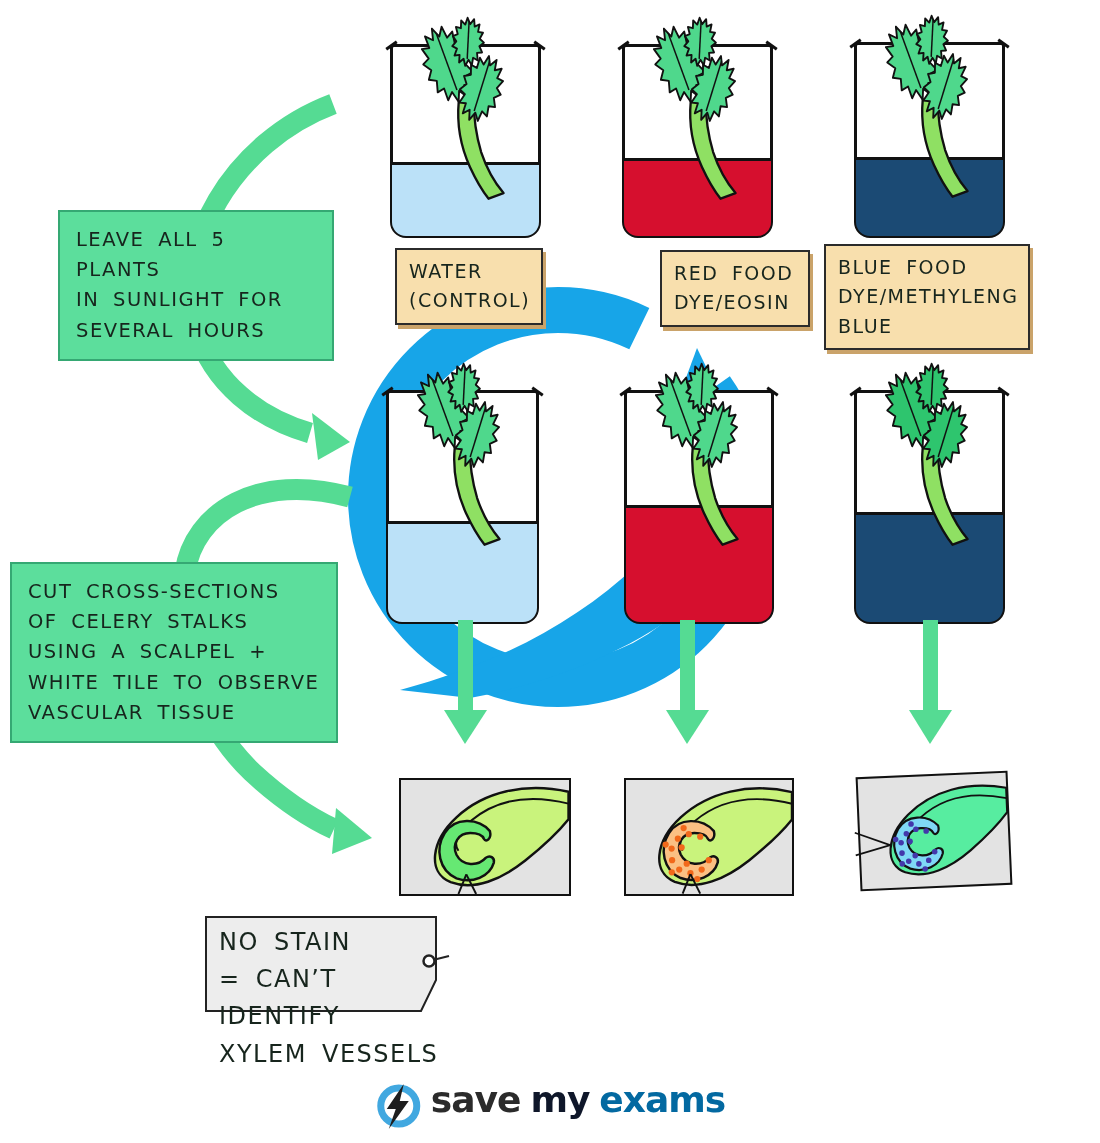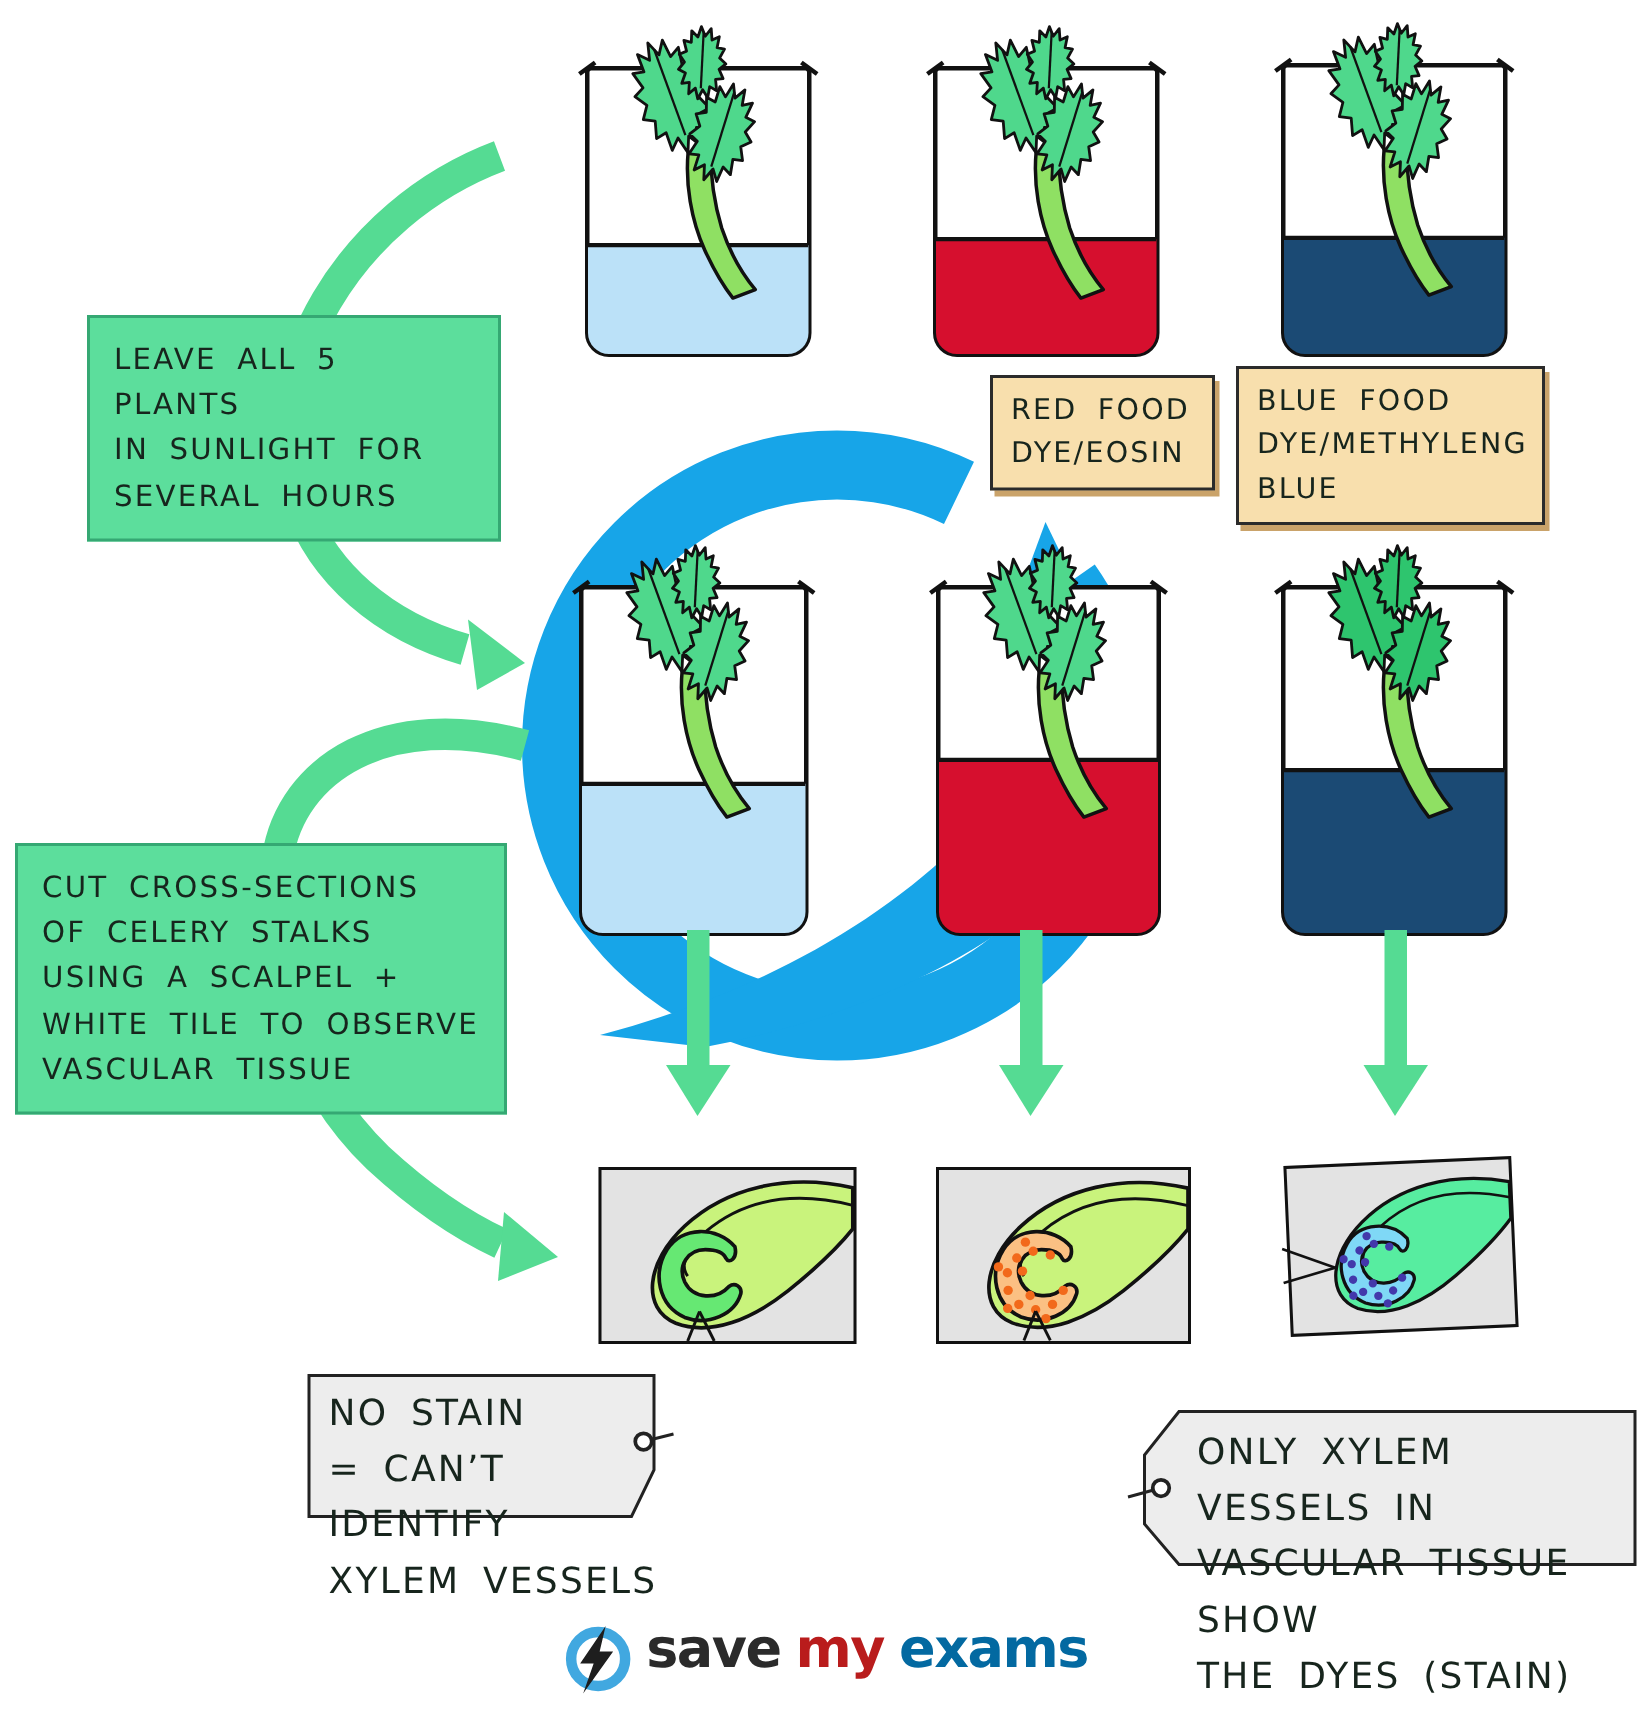--- a/index.html
+++ b/index.html
@@ -28,21 +28,21 @@
   
   .panel{position:absolute;background:#E3E3E3;border:2px solid #111;z-index:3;}
   
   .tag{position:absolute;z-index:4;}
   .tag .tagtext{position:absolute;font-size:24px;}
   
   .logo{position:absolute;left:50%;top:1082px;transform:translateX(-50%);
         display:flex;align-items:flex-start;gap:8px;z-index:4;}
   .logo .w{font-size:36px;font-weight:700;letter-spacing:-1px;line-height:1;}
   .lg-save{color:#2b2b2b;}
-  .lg-my{color:#b91c1c;margin-left:2px;}
+  .lg-my{color:#0f172a;margin-left:2px;}
   .lg-exams{color:#0369a1;margin-left:2px;}
 </style>
 </head>
 <body>
 
 <div class="canvas">
 
   <svg class="layer" width="1100" height="1143" style="z-index:1">
     <circle cx="558" cy="497" r="187" fill="none" stroke="#17A5E8" stroke-width="46" stroke-dasharray="965 95"></circle>
     <polygon points="673,413 726,408 697,348" fill="#17A5E8"></polygon>
@@ -95,20 +95,22 @@
         <path d="M 64 98 C 62 120 66 146 76 168 C 82 181 88 192 96 202 L 112 196 C 102 184 94 170 88 152 C 82 132 80 112 80 96 Z" fill="#8FE063" stroke="#111" stroke-width="2.5" stroke-linejoin="round"></path>
         <path d="M75.5 49.4L71.2 57.9L79.3 66.2L72.3 70.0L78.4 81.6L69.9 80.1L73.0 92.9L64.4 86.4L63.9 98.1L56.8 87.7L52.7 96.5L48.3 83.9L41.5 88.1L40.5 75.7L32.0 74.6L34.6 64.3L26.0 58.2L31.8 51.9L24.5 41.7L32.5 40.5L27.8 28.1L36.5 32.2L35.2 19.7L43.2 28.3L45.6 17.8L51.5 29.5L57.0 22.9L59.8 35.7L67.6 34.1L66.8 45.7Z" fill="#4FD88C" stroke="#111" stroke-width="2" stroke-linejoin="round"></path>
         <line x1="62.08119553919027" y1="85.61755775771294" x2="39.75854827384039" y2="24.46439415134858" stroke="#111" stroke-width="1.6"></line>
         <path d="M109.0 90.5L101.6 94.0L102.9 103.9L96.0 102.9L94.2 113.9L89.0 108.4L84.4 118.7L81.8 109.8L75.2 117.5L75.7 106.7L68.3 110.5L71.7 99.7L64.7 99.0L70.6 90.0L65.2 84.8L72.4 79.2L69.7 70.5L77.0 69.3L77.2 58.5L83.4 61.9L86.7 51.0L90.7 58.3L96.4 49.1L97.5 59.2L104.6 53.3L102.6 64.4L110.0 62.8L105.2 72.9L111.5 76.0L104.8 83.4Z" fill="#4FD88C" stroke="#111" stroke-width="2" stroke-linejoin="round"></path>
         <line x1="80.55289079213425" y1="108.07447952596527" x2="97.04291832383699" y2="54.76670343275646" stroke="#111" stroke-width="1.6"></line>
         <path d="M91.0 34.8L86.1 38.6L89.0 45.3L83.6 45.8L84.4 53.9L79.4 51.0L78.0 59.0L74.4 53.2L70.9 59.7L69.2 52.1L64.4 56.1L64.9 47.9L59.5 48.6L62.1 41.2L57.1 38.6L61.4 33.4L57.7 27.8L62.9 25.6L61.0 18.0L66.3 19.3L66.6 11.1L71.0 15.5L73.5 8.1L76.3 15.0L80.5 9.6L81.1 17.7L86.3 15.3L84.7 23.2L90.0 24.2L86.5 30.6Z" fill="#4FD88C" stroke="#111" stroke-width="2" stroke-linejoin="round"></path>
         <line x1="73.09037911927365" y1="52.177254739188385" x2="75.104539640882" y2="11.927619245271249" stroke="#111" stroke-width="1.6"></line>
       </svg>
   </div>
 
+  <div class="tanlabel hand" style="left:395px;top:248px;width:120px;">WATER
+(CONTROL)</div>
   <div class="tanlabel hand" style="left:660px;top:250px;width:122px;">RED FOOD
 DYE/EOSIN</div>
   <div class="tanlabel hand" style="left:824px;top:244px;width:178px;">BLUE FOOD
 DYE/METHYLENG
 BLUE</div>
 
   <div class="beaker" style="left:386px;top:390px;width:147px;height:228px;">
     <div class="liquid" style="height: 43%; background: rgb(187, 225, 248);"></div>
     <svg class="plant celery" viewBox="0 0 150 215">
         <path d="M 64 98 C 62 120 66 146 76 168 C 82 181 88 192 96 202 L 112 196 C 102 184 94 170 88 152 C 82 132 80 112 80 96 Z" fill="#8FE063" stroke="#111" stroke-width="2.5" stroke-linejoin="round"></path>
@@ -230,30 +232,20 @@
     <svg width="246" height="96">
       <path d="M 1 1 L 231 1 L 231 64 L 216 95 L 1 95 Z" fill="#EDEDED" stroke="#222" stroke-width="2"></path>
       <line x1="224" y1="45" x2="244" y2="40" stroke="#222" stroke-width="2"></line>
       <circle cx="224" cy="45" r="5.5" fill="#fff" stroke="#222" stroke-width="2.5"></circle>
     </svg>
     <div class="tagtext hand" style="left:14px;top:8px;">NO STAIN
 = CAN’T IDENTIFY
 XYLEM VESSELS</div>
   </div>
 
-  <div class="tag" style="left:762px;top:940px;width:330px;height:104px;">
-    <svg width="330" height="104">
-      <path d="M 24 1 L 328 1 L 328 103 L 24 103 L 1 76 L 1 30 Z" fill="#EDEDED" stroke="#222" stroke-width="2"></path>
-      <line x1="12" y1="52" x2="-10" y2="58" stroke="#222" stroke-width="2"></line>
-      <circle cx="12" cy="52" r="5.5" fill="#fff" stroke="#222" stroke-width="2.5"></circle>
-    </svg>
-    <div class="tagtext hand" style="left:36px;top:10px;">ONLY XYLEM VESSELS IN
-VASCULAR TISSUE SHOW
-THE DYES (STAIN)</div>
-  </div>
 
   <div class="logo">
     <svg width="48" height="48" viewBox="0 0 48 48">
       <circle cx="24" cy="24" r="18" fill="none" stroke="#41A8E0" stroke-width="7"></circle>
       <polygon points="29,2 12,27 21,27 14,47 34,19 25,19" fill="#1e1e1e"></polygon>
     </svg>
     <span class="w lg-save">save</span>
       <span class="w lg-my">my</span>
       <span class="w lg-exams">exams</span>
   </div>

